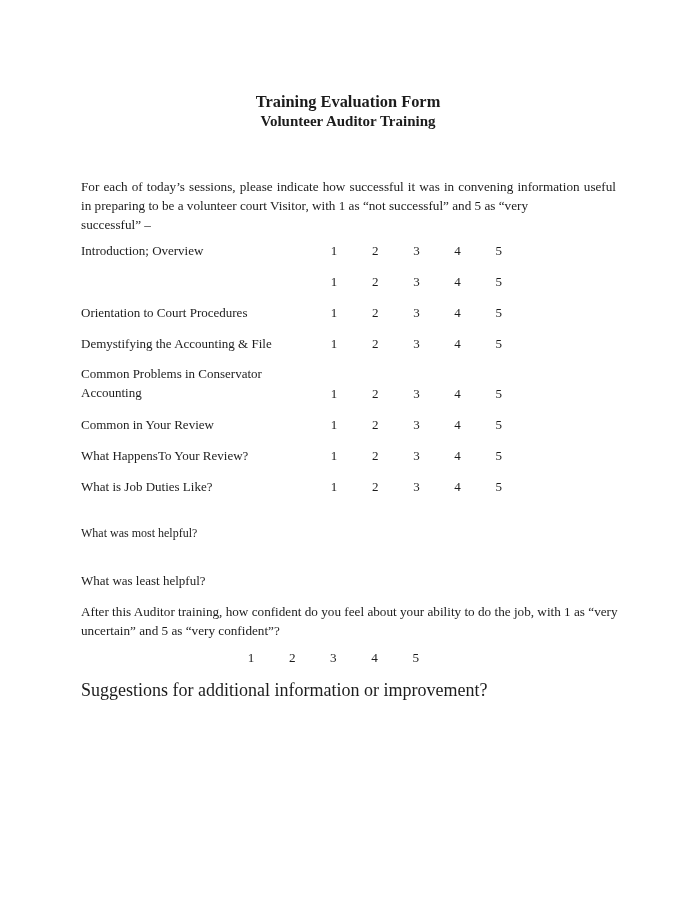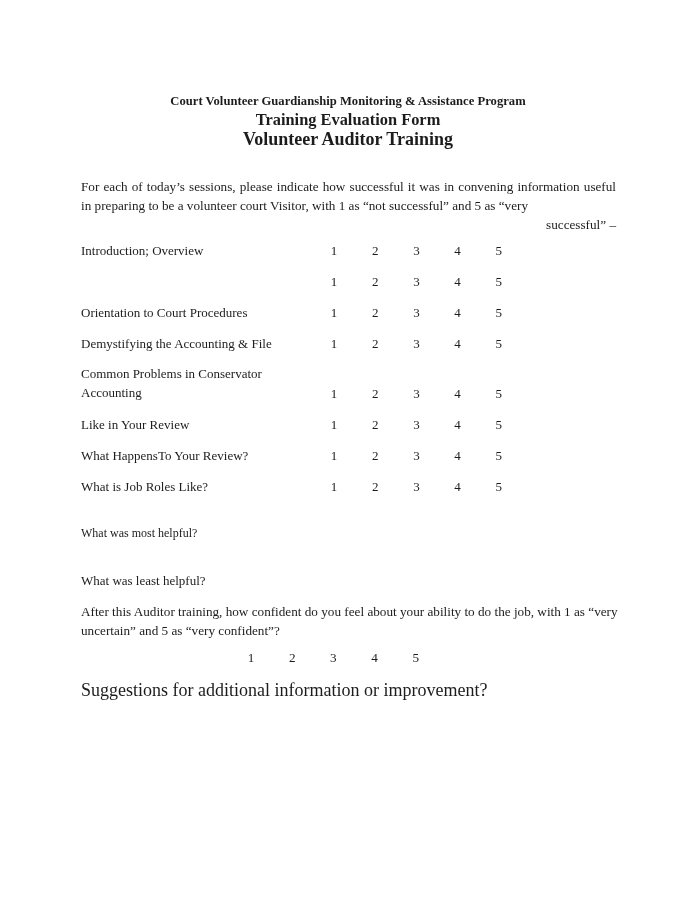--- a/index.html
+++ b/index.html
@@ -33,39 +33,39 @@
     letter-spacing: 0.03px;
     line-height: 18px;
   }
   .heading .line2 {
     font-size: 16.4px;
     font-weight: bold;
     line-height: 20px;
     margin-top: 0px;
   }
   .heading .line3 {
-    font-size: 18px;
+    font-size: 15px;
     font-weight: bold;
     line-height: 18px;
     margin-top: 0px;
   }
 
   
   .intro {
     position: absolute;
     left: 81px;
     top: 177px;
     width: 535px;
     font-size: 13.2px;
     line-height: 19.2px;
     text-align: justify;
     text-justify: inter-word;
   }
   .intro .last-line {
-    text-align: right;
+    text-align: left;
   }
 
   
   .ratings {
     position: absolute;
     left: 81px;
     top: 241px;
     width: 535px;
     font-size: 13px;
   }
@@ -153,21 +153,20 @@
     font-size: 18px;
     line-height: 19px;
   }
 </style>
 </head>
 <body>
 
 <div class="page">
 
   <div class="heading">
-    <div class="line1">Court Volunteer Guardianship Monitoring &amp; Assistance Program</div>
     <div class="line2">Training Evaluation Form</div>
     <div class="line3">Volunteer Auditor Training</div>
   </div>
 
   <div class="intro">
     <span>For each of today’s sessions, please indicate how successful it was in convening information</span>
     <span>useful in preparing to be a volunteer court Visitor, with 1 as “not successful” and 5 as “very</span>
     <div class="last-line">successful” –</div>
   </div>
 
@@ -216,41 +215,41 @@
 Accounting</div>
         <div class="scale">
           <span class="num" style="left: 0px;">1</span>
           <span class="num" style="left: 41.2px;">2</span>
           <span class="num" style="left: 82.4px;">3</span>
           <span class="num" style="left: 123.6px;">4</span>
           <span class="num" style="left: 164.8px;">5</span>
         </div>
       </div>
       <div class="rating-row">
-        <div class="rating-label">Like in Your Review</div>
+        <div class="rating-label">Common in Your Review</div>
         <div class="scale">
           <span class="num" style="left: 0px;">1</span>
           <span class="num" style="left: 41.2px;">2</span>
           <span class="num" style="left: 82.4px;">3</span>
           <span class="num" style="left: 123.6px;">4</span>
           <span class="num" style="left: 164.8px;">5</span>
         </div>
       </div>
       <div class="rating-row">
         <div class="rating-label">What HappensTo Your Review?</div>
         <div class="scale">
           <span class="num" style="left: 0px;">1</span>
           <span class="num" style="left: 41.2px;">2</span>
           <span class="num" style="left: 82.4px;">3</span>
           <span class="num" style="left: 123.6px;">4</span>
           <span class="num" style="left: 164.8px;">5</span>
         </div>
       </div>
       <div class="rating-row">
-        <div class="rating-label">What is Job Roles Like?</div>
+        <div class="rating-label">What is Job Duties Like?</div>
         <div class="scale">
           <span class="num" style="left: 0px;">1</span>
           <span class="num" style="left: 41.2px;">2</span>
           <span class="num" style="left: 82.4px;">3</span>
           <span class="num" style="left: 123.6px;">4</span>
           <span class="num" style="left: 164.8px;">5</span>
         </div>
       </div>
     </div>
 

